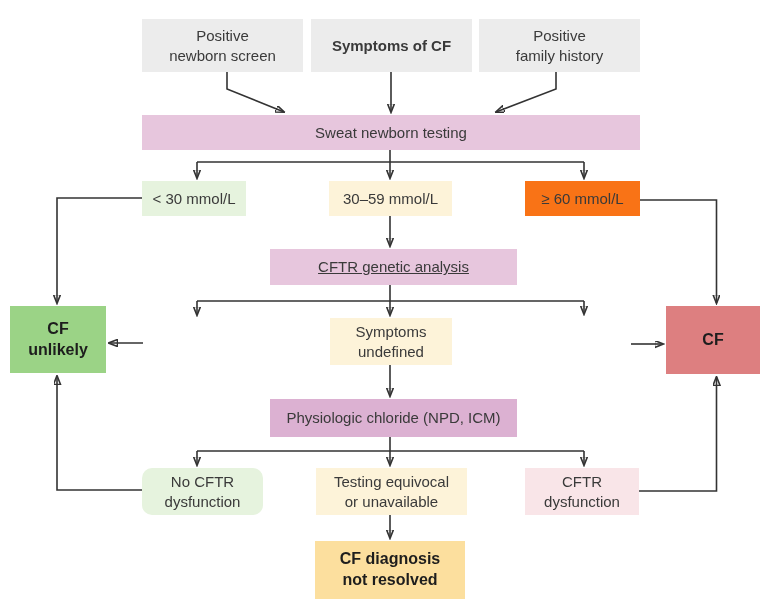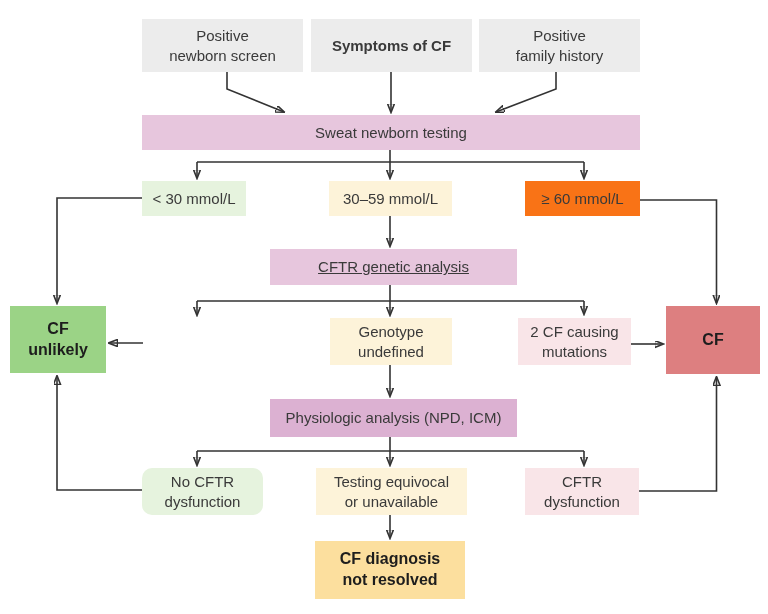--- a/index.html
+++ b/index.html
@@ -95,26 +95,24 @@
 family history</div>
 
   <div class="node" style="left: 142px; top: 115px; width: 498px; height: 35px; background-color: rgb(231, 198, 221);">Sweat newborn testing</div>
 
   <div class="node" style="left: 142px; top: 181px; width: 104px; height: 35px; background-color: rgb(230, 243, 222);">&lt; 30 mmol/L</div>
   <div class="node" style="left: 329px; top: 181px; width: 123px; height: 35px; background-color: rgb(253, 243, 217);">30–59 mmol/L</div>
   <div class="node" style="left: 525px; top: 181px; width: 115px; height: 35px; background-color: #f97316;">≥ 60 mmol/L</div>
 
   <div class="node" style="left: 270px; top: 249px; width: 247px; height: 36px; background-color: rgb(231, 198, 221); text-decoration: underline;">CFTR genetic analysis</div>
 
-  <div class="node" style="left: 330px; top: 318px; width: 122px; height: 47px; background-color: rgb(253, 243, 217);">Genotype
+  <div class="node" style="left: 330px; top: 318px; width: 122px; height: 47px; background-color: rgb(253, 243, 217);">Symptoms
 undefined</div>
-  <div class="node" style="left: 518px; top: 318px; width: 113px; height: 47px; background-color: rgb(249, 229, 232);">2 CF causing
-mutations</div>
 
-  <div class="node" style="left: 270px; top: 399px; width: 247px; height: 38px; background-color: rgb(220, 177, 210);">Physiologic analysis (NPD, ICM)</div>
+  <div class="node" style="left: 270px; top: 399px; width: 247px; height: 38px; background-color: rgb(220, 177, 210);">Physiologic chloride (NPD, ICM)</div>
 
   <div class="node" style="left: 142px; top: 468px; width: 121px; height: 47px; background-color: rgb(230, 243, 222); border-radius: 10px;">No CFTR
 dysfunction</div>
   <div class="node" style="left: 316px; top: 468px; width: 151px; height: 47px; background-color: rgb(253, 243, 217);">Testing equivocal
 or unavailable</div>
   <div class="node" style="left: 525px; top: 468px; width: 114px; height: 47px; background-color: rgb(249, 229, 232);">CFTR
 dysfunction</div>
 
   <div class="node bold" style="left: 10px; top: 306px; width: 96px; height: 67px; background-color: rgb(155, 211, 134);">CF
 unlikely</div>

